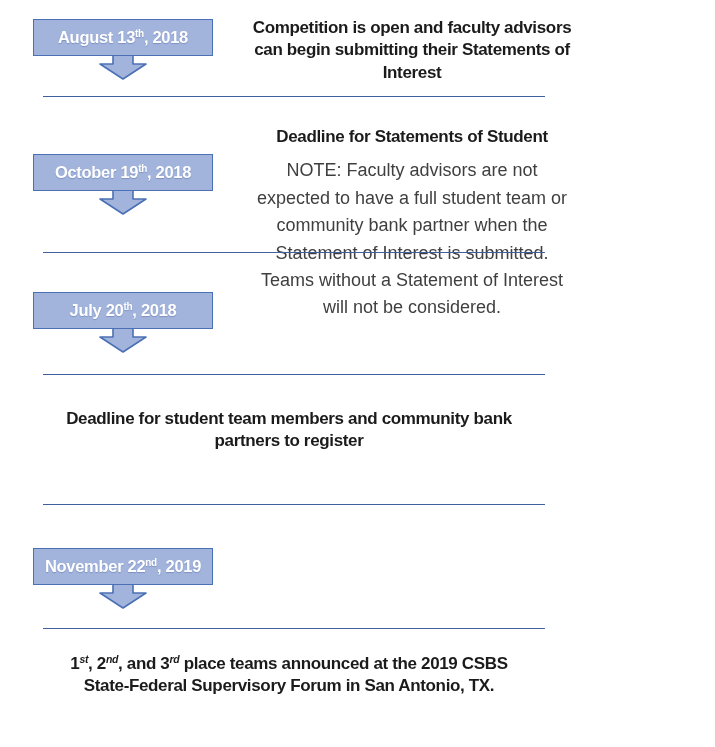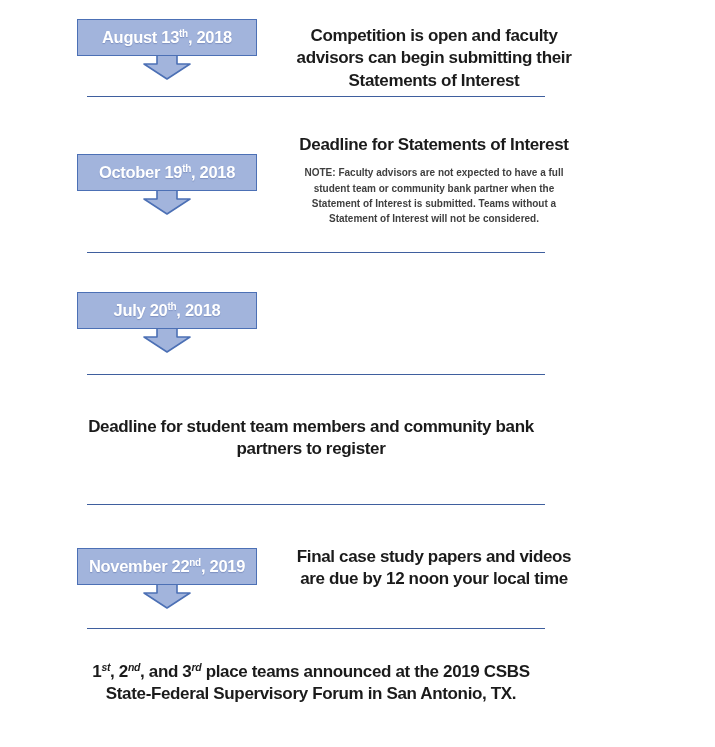--- a/index.html
+++ b/index.html
@@ -3,21 +3,21 @@
 <meta charset="utf-8">
 <style>
   * { margin: 0; padding: 0; box-sizing: border-box; }
   html, body { background: #ffffff; }
   body {
     width: 715px;
     height: 747px;
     font-family: "Liberation Sans", sans-serif;
     overflow: hidden;
   }
-  .timeline { width: 588px; padding-left: 44px; }
+  .timeline { width: 588px; }
   .row {
     display: flex;
     align-items: flex-start;
     position: relative;
   }
   .row-1 { height: 97px;  padding-top: 17px; }
   .row-2 { height: 156px; padding-top: 29px; }
   .row-3 { height: 122px; padding-top: 36px; }
   .row-4 { height: 130px; padding-top: 33px; }
   .row-5 { height: 124px; padding-top: 33px; }
@@ -75,31 +75,31 @@
     padding: 0 12px 0 2px;
     text-align: center;
   }
   .event-heading {
     font-size: 17px;
     font-weight: bold;
     letter-spacing: -0.35px;
     line-height: 1.32;
     color: var(--heading-text, #1b1b1b);
     max-width: 462px;
-    margin: 8px auto;
+    margin: 0 auto;
   }
   .event-heading sup {
     font-size: 10.5px;
     line-height: 0;
     vertical-align: 6px;
     font-style: italic;
   }
   .event-note {
-    font-size: 10px;
-    font-weight: bold;
+    font-size: 18px;
+    font-weight: normal;
     letter-spacing: 0;
     line-height: 1.52;
     color: var(--note-text, #3f3f3f);
     max-width: 470px;
     margin: 9px auto 0;
   }
   .sep {
     position: absolute;
     left: 43px;
     right: 43px;
@@ -131,21 +131,21 @@
   <section class="row row-2">
     <div class="left">
       <div class="date-callout">
         <span><span>October 19</span><sup>th</sup><span>, 2018</span></span>
       </div>
       <svg class="arrow" width="50" height="27" viewBox="0 0 50 27">
         <polygon points="15,1 35,1 35,11 48,11 25,26 2,11 15,11"></polygon>
       </svg>
     </div>
     <div class="right">
-      <p class="event-heading"><span>Deadline for Statements of Interest</span></p>
+      <p class="event-heading"><span>Deadline for Statements of Student</span></p>
       <p class="event-note">NOTE: Faculty advisors are not expected to have a full student team or community bank partner when the Statement of Interest is submitted. Teams without a Statement of Interest will not be considered.</p>
     </div>
     <div class="sep"></div>
   </section>
 
   <section class="row row-3">
     <div class="left">
       <div class="date-callout">
         <span><span>July 20</span><sup>th</sup><span>, 2018</span></span>
       </div>
@@ -165,23 +165,20 @@
 
   <section class="row row-5">
     <div class="left">
       <div class="date-callout">
         <span><span>November 22</span><sup>nd</sup><span>, 2019</span></span>
       </div>
       <svg class="arrow" width="50" height="27" viewBox="0 0 50 27">
         <polygon points="15,1 35,1 35,11 48,11 25,26 2,11 15,11"></polygon>
       </svg>
     </div>
-    <div class="right">
-      <p class="event-heading"><span>Final case study papers and videos are due by 12 noon your local time</span></p>
-    </div>
     <div class="sep"></div>
   </section>
 
   <section class="row row-6">
     <div class="right">
       <p class="event-heading"><span>1</span><sup>st</sup><span>, 2</span><sup>nd</sup><span>, and 3</span><sup>rd</sup><span> place teams announced at the 2019 CSBS State-Federal Supervisory Forum in San Antonio, TX.</span></p>
     </div>
   </section>
 
 </div>

